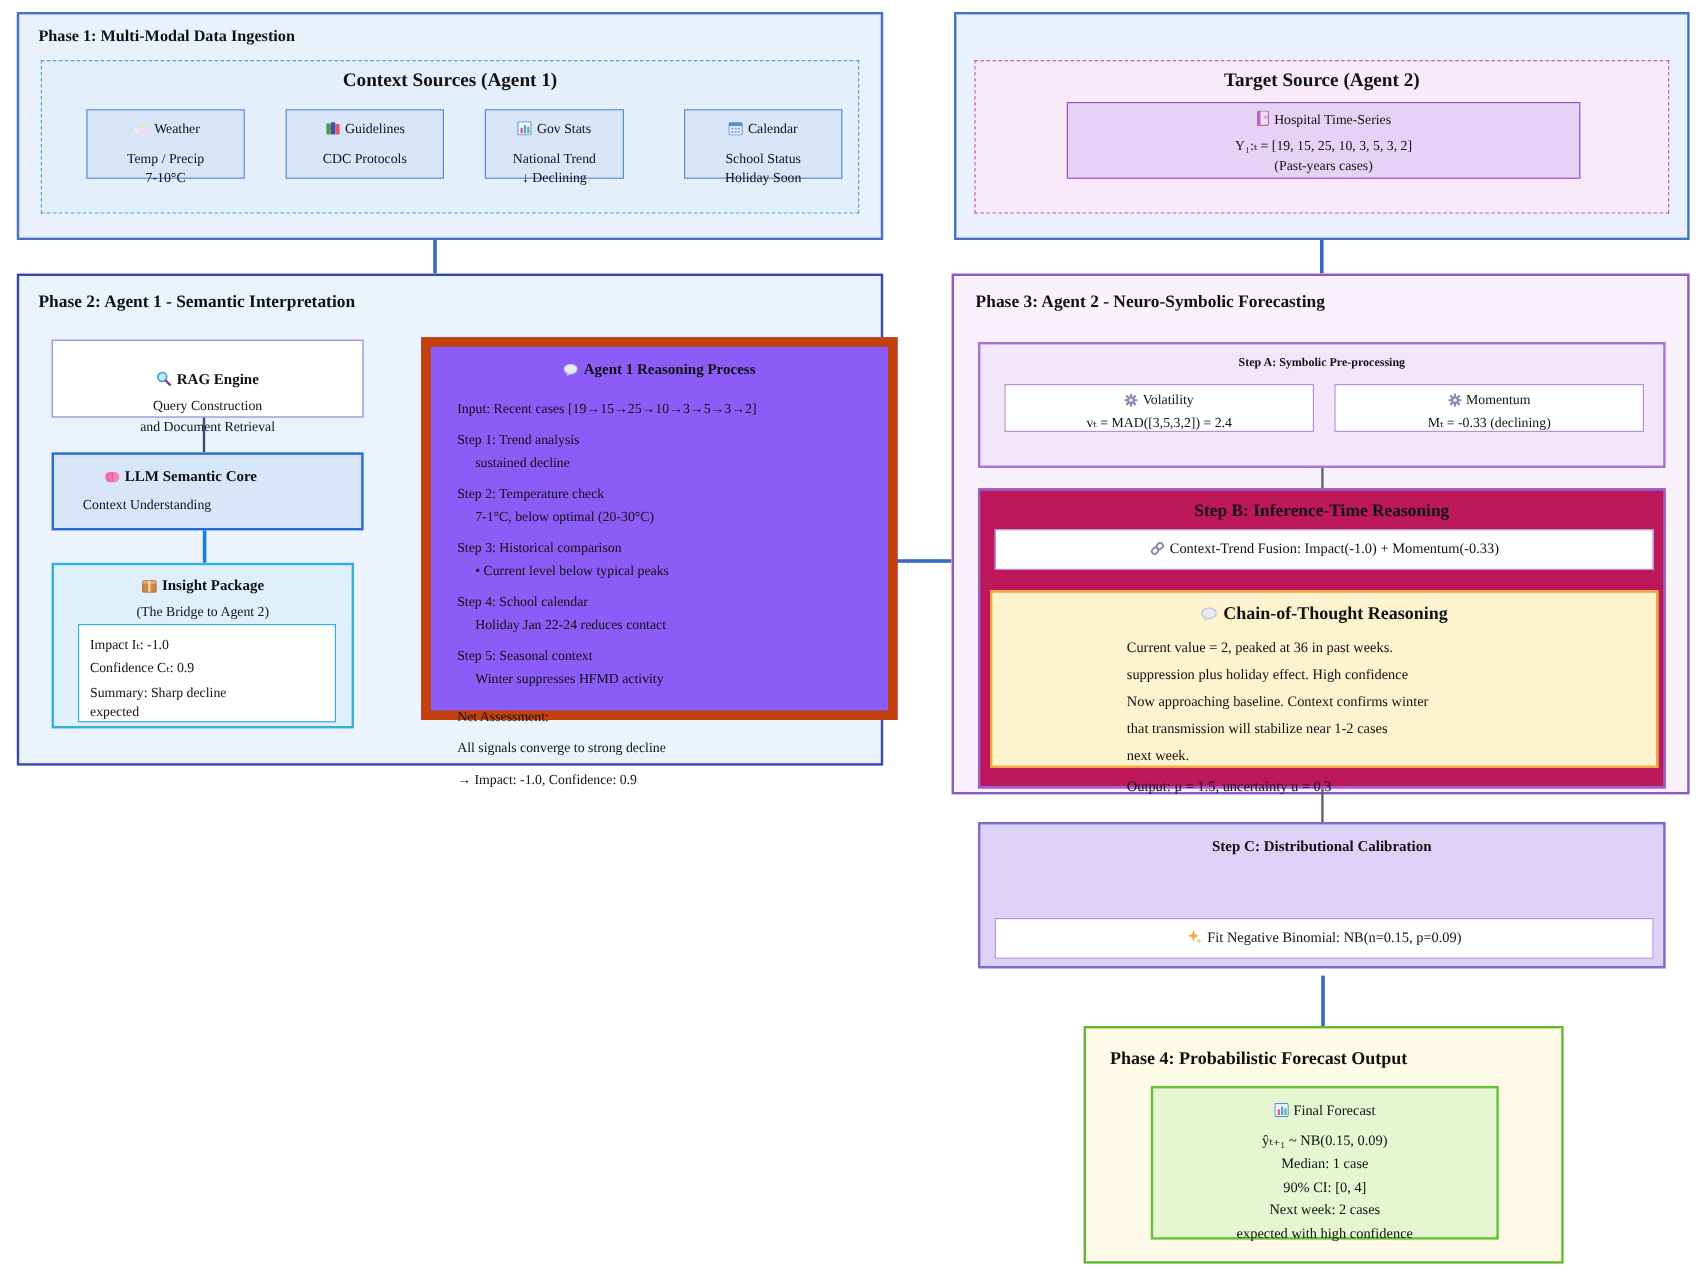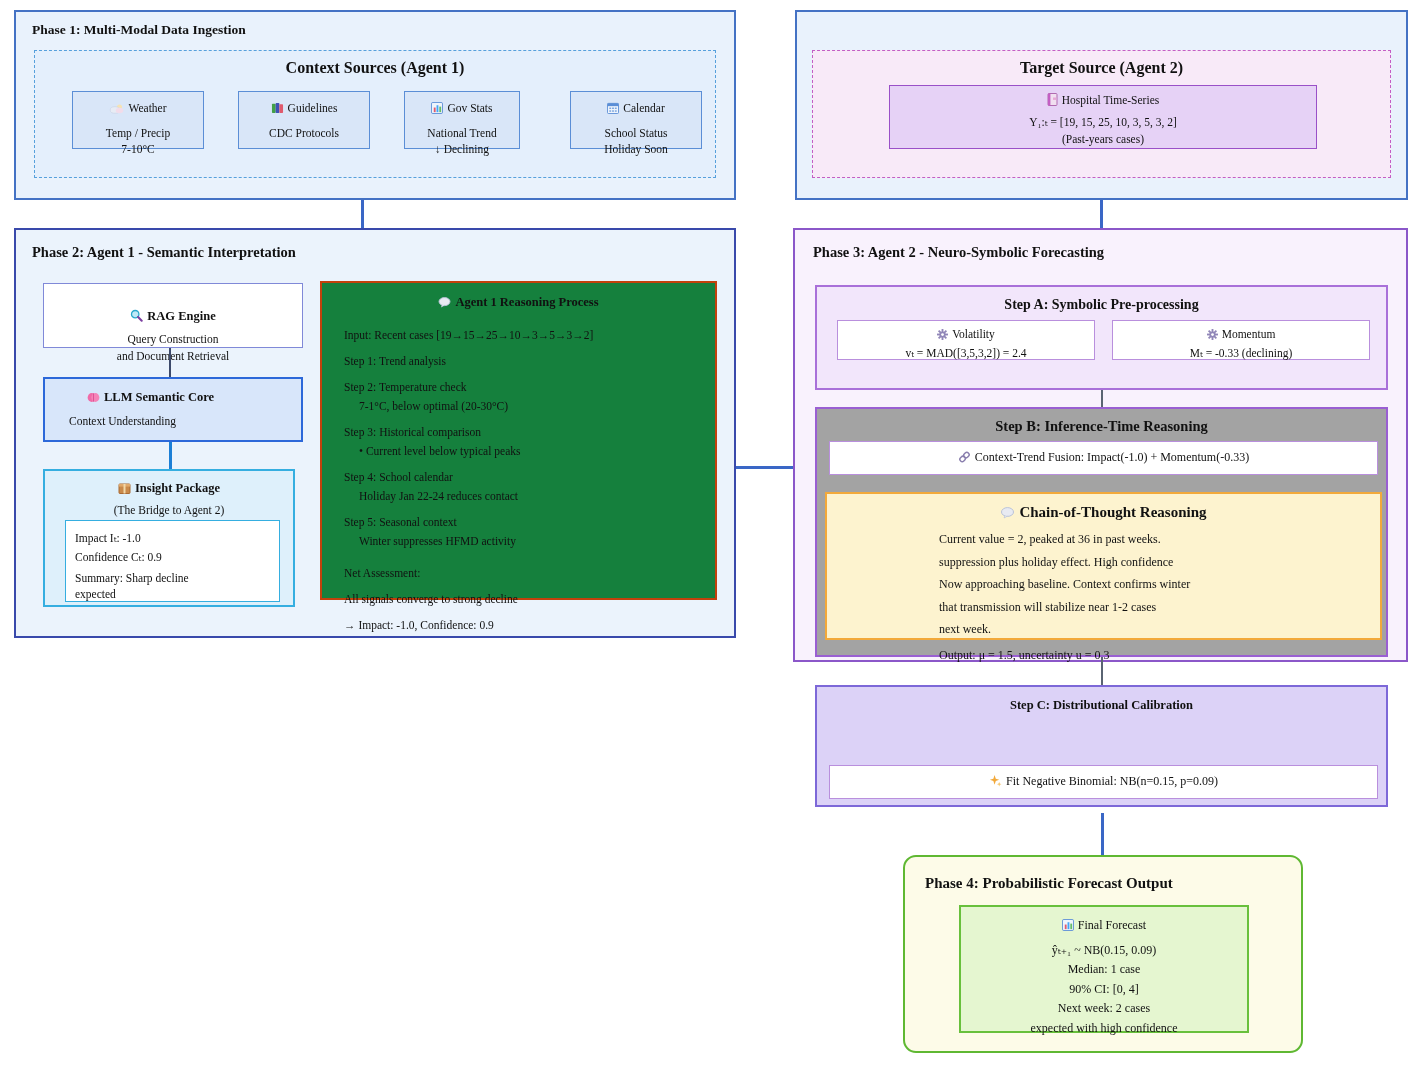--- a/index.html
+++ b/index.html
@@ -33,30 +33,30 @@
   .p2-hd   { font-weight:bold; font-size:12.5px; }
   .p2-bd   { font-size:11.5px; line-height:17px; }
 
   .rag-card     { background:#ffffff; border:1.6px solid #8089d8; padding-top:25px; }
   .llm-card     { background:#d8e6fa; border:2px solid #2c68d9; padding-top:11px; text-align:left;}
   .insight-card { background:#def0fb; border:2px solid #35aee0; }
   .insight-inner{ background:#ffffff; border:1.6px solid #35aee0; text-align:left;
                   font-size:11.5px; padding:8px 0 0 9px; line-height:19px;}
 
   
-  .yellow-box { background:#15803d; border:2px solid #c2410c; }
+  .yellow-box { background:#8b5cf6; border:8px solid #c2410c;margin-left:31px; }
   .cot-box    { background:#fdf3cf; border:2px solid #f2a93b; }
   .y-title    { font-weight:bold; font-size:12.5px; text-align:center; padding-top:12px; }
   .r-line   { font-size:11.5px; line-height:19px; }
   .r-gap    { margin-top:7px; }
   .r-indent { padding-left:15px; }
 
   
   .stepA { background:#f2e6fb; border:2px solid #a970d9; }
-  .stepB { background:#a3a3a3; border:2px solid #9a5fd2; }
+  .stepB { background:#be185d; border:2px solid #9a5fd2; }
   .stepC { background:#dcd2f7; border:2px solid #7d68d8; }
   .step-title  { font-weight:bold; text-align:center; }
   .white-card  { background:#ffffff; border:1.6px solid #b98fdd; text-align:center; }
   .vm-card     { font-size:11.5px; line-height:17px; padding-top:5px; }
   .strip-card  { font-size:12px; line-height:31px; }
 
   .cot-title { font-weight:bold; font-size:15px; text-align:center; padding-top:10px; }
   .cot-text  { font-size:12px; line-height:22.5px; padding-left:112px; margin-top:5px; }
 
   
@@ -209,39 +209,40 @@
   <div class="abs yellow-box" style="left:320px; top:281px; width:397px; height:319px;">
     <div class="y-title">
       <span class="icon"><svg width="13" height="11" viewBox="0 0 14 12">
             <ellipse cx="7" cy="5" rx="6" ry="4.4" fill="#e8eaf2" stroke="#b9c2d8"></ellipse>
             <path d="M4.5 8.5 L3.6 11 L7 9" fill="#e8eaf2" stroke="#b9c2d8" stroke-width="0.7"></path>
           </svg></span><span>Agent 1 Reasoning Process</span>
     </div>
     <div style="padding:14px 0 0 22px;">
       <div class="r-line">Input: Recent cases [19→15→25→10→3→5→3→2]</div>
       <div class="r-line r-gap">Step 1: Trend analysis</div>
+      <div class="r-line r-indent">sustained decline</div>
       <div class="r-line r-gap">Step 2: Temperature check</div>
       <div class="r-line r-indent">7-1°C, below optimal (20-30°C)</div>
       <div class="r-line r-gap">Step 3: Historical comparison</div>
       <div class="r-line r-indent">• Current level below typical peaks</div>
       <div class="r-line r-gap">Step 4: School calendar</div>
       <div class="r-line r-indent">Holiday Jan 22-24 reduces contact</div>
       <div class="r-line r-gap">Step 5: Seasonal context</div>
       <div class="r-line r-indent">Winter suppresses HFMD activity</div>
       <div class="r-line" style="margin-top:13px;">Net Assessment:</div>
       <div class="r-line r-gap">All signals converge to strong decline</div>
       <div class="r-line r-gap">→ Impact: -1.0, Confidence: 0.9</div>
     </div>
   </div>
 
   <div class="abs phase3-box" style="left:793px; top:228px; width:615px; height:434px;">
     <div class="abs phase-title" style="left:18px; top:14px; font-size:14.5px;">Phase 3: Agent 2 - Neuro-Symbolic Forecasting</div>
 
     <div class="abs stepA" style="left:20px; top:55px; width:573px; height:105px;">
-      <div class="step-title" style="font-size:14px; padding-top:10px;">Step A: Symbolic Pre-processing</div>
+      <div class="step-title" style="font-size:10px; padding-top:10px;">Step A: Symbolic Pre-processing</div>
 
       <div class="abs white-card vm-card" style="left:20px; top:33px; width:258px; height:40px;">
         <div>
           <span class="icon"><svg width="11" height="11" viewBox="0 0 12 12">
                 <g fill="#9187b8">
                   <rect x="5" y="0" width="2" height="12"></rect>
                   <rect x="0" y="5" width="12" height="2"></rect>
                   <rect x="5" y="0" width="2" height="12" transform="rotate(45 6 6)"></rect>
                   <rect x="0" y="5" width="12" height="2" transform="rotate(45 6 6)"></rect>
                   <circle cx="6" cy="6" r="3.4"></circle>
@@ -311,21 +312,21 @@
         <span class="icon"><svg width="13" height="13" viewBox="0 0 14 14">
               <path d="M6 1 L7.3 5 L11 6.3 L7.3 7.6 L6 11.6 L4.7 7.6 L1 6.3 L4.7 5 Z" fill="#f2a93b"></path>
               <path d="M11 8.5 L11.7 10.3 L13.4 11 L11.7 11.7 L11 13.4 L10.3 11.7 L8.6 11 L10.3 10.3 Z" fill="#f6c66d"></path>
             </svg></span><span>Fit Negative Binomial: NB(n=0.15, p=0.09)</span>
       </div>
     </div>
   </div>
 
   <div class="abs vline blue-line" style="left:1101px; top:813px; height:42px;"></div>
 
-  <div class="abs phase4-box" style="left:903px; top:855px; width:400px; height:198px;border-radius:13px;">
+  <div class="abs phase4-box" style="left:903px; top:855px; width:400px; height:198px;">
     <div class="abs phase-title" style="left:20px; top:18px; font-size:15px;">Phase 4: Probabilistic Forecast Output</div>
 
     <div class="abs final-card" style="left:54px; top:48px; width:290px; height:128px;">
       <div style="margin-bottom:3px;">
         <span class="icon"><svg width="12" height="12" viewBox="0 0 13 13">
               <rect x="0.5" y="0.5" width="12" height="12" rx="1.5" fill="#eef4fc" stroke="#5b8ed6"></rect>
               <rect x="3" y="6" width="2" height="5" fill="#e05a6d"></rect>
               <rect x="6" y="3.5" width="2" height="7.5" fill="#42a5f5"></rect>
               <rect x="9" y="5" width="2" height="6" fill="#66bb6a"></rect>
             </svg></span><span>Final Forecast</span>

